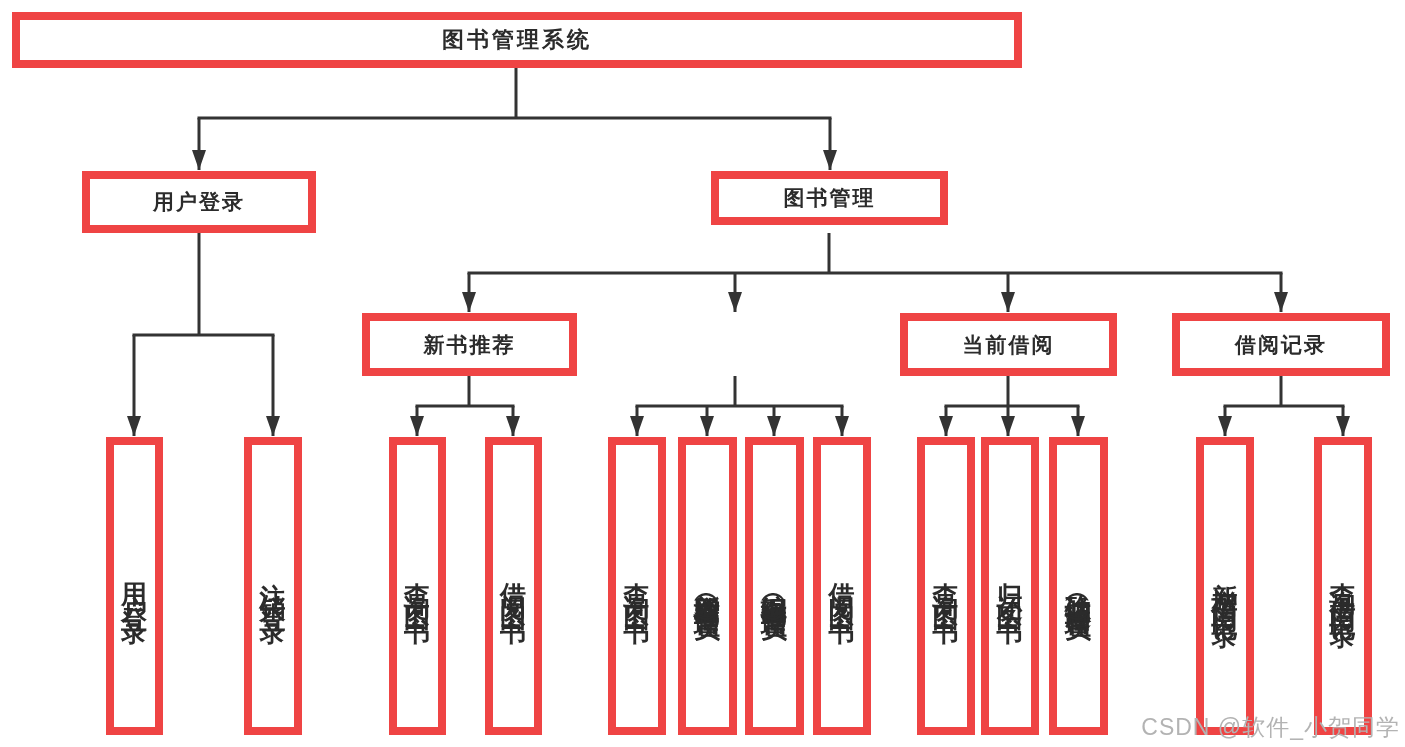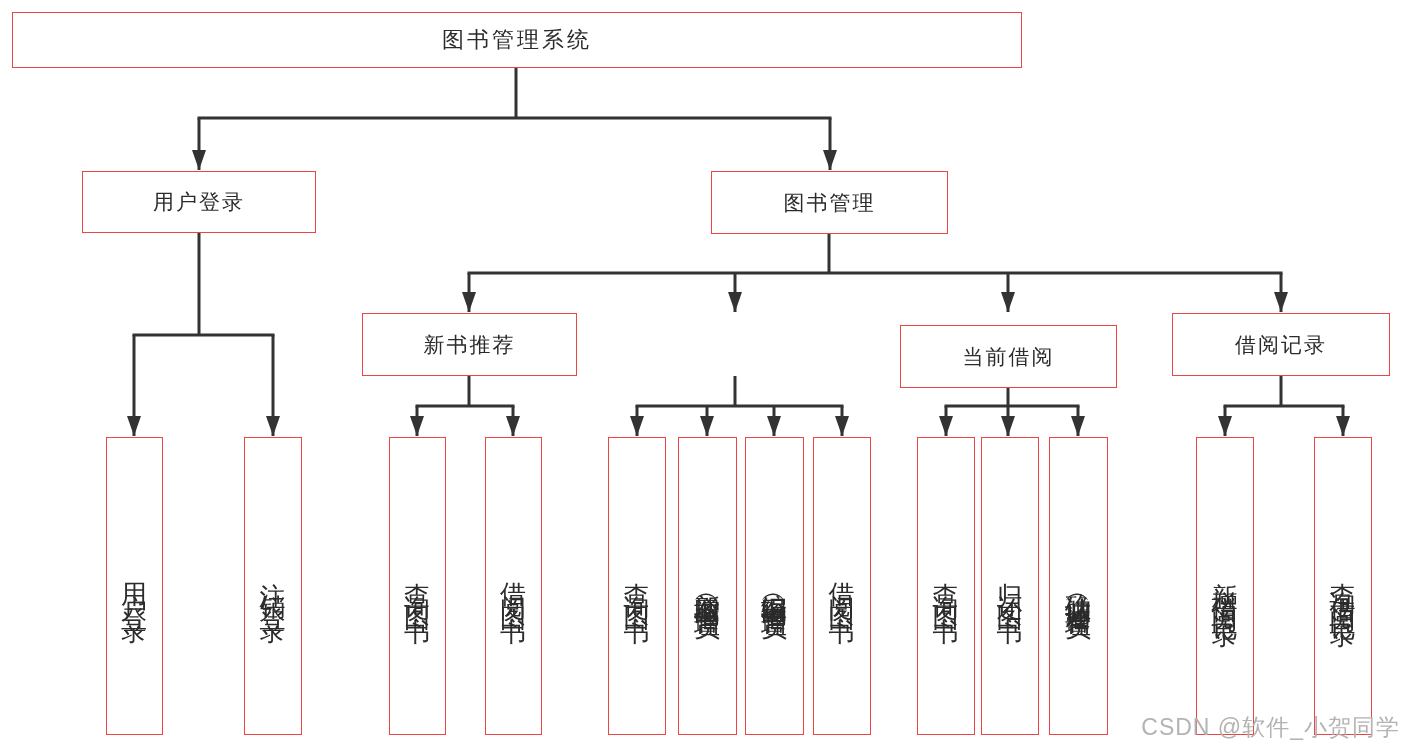--- a/index.html
+++ b/index.html
@@ -14,25 +14,26 @@
   .connectors {
     position: absolute;
     left: 0; top: 0;
     width: 1405px; height: 747px;
     pointer-events: none;
   }
   .box {
     position: absolute;
     box-sizing: border-box;
     background: #ffffff;
-    border: 1px solid #ef4444;
+    border: 8px solid #ef4444;
     display: flex;
     align-items: center;
     justify-content: center;
     color: #2b2b2b;
+    font-weight: bold;
   }
   .h-node {
     font-size: 21px;
     letter-spacing: 2px;
     white-space: nowrap;
   }
   .root-node {
     font-size: 22px;
     letter-spacing: 3px;
   }
@@ -108,24 +109,24 @@
       <line x1="1281" y1="376" x2="1281" y2="406"></line>
       <line x1="1223.5" y1="406" x2="1344.5" y2="406"></line>
       <line x1="1225" y1="406" x2="1225" y2="436" marker-end="url(#arw)"></line>
       <line x1="1343" y1="406" x2="1343" y2="436" marker-end="url(#arw)"></line>
     </g>
   </svg>
 
   <div class="box root-node" style="left:12px; top:12px; width:1010px; height:56px;">图书管理系统</div>
 
   <div class="box h-node" style="left:82px; top:171px; width:234px; height:62px;">用户登录</div>
-  <div class="box h-node" style="left:711px; top:171px; width:237px; height:63px;">图书管理</div>
+  <div class="box h-node" style="left:711px; top:171px; width:237px; height:54px;">图书管理</div>
 
   <div class="box h-node" style="left:362px; top:313px; width:215px; height:63px;">新书推荐</div>
-  <div class="box h-node" style="left:900px; top:313px; width:217px; height:63px;margin-top:12px;">当前借阅</div>
+  <div class="box h-node" style="left:900px; top:313px; width:217px; height:63px;">当前借阅</div>
   <div class="box h-node" style="left:1172px; top:313px; width:218px; height:63px;">借阅记录</div>
 
   <div class="box leaf" style="left:106px; top:437px; width:57px; height:298px;">用户登录</div>
   <div class="box leaf" style="left:244px; top:437px; width:58px; height:298px;">注销登录</div>
 
   <div class="box leaf" style="left:389px; top:437px; width:57px; height:298px;">查询图书</div>
   <div class="box leaf" style="left:485px; top:437px; width:57px; height:298px;">借阅图书</div>
 
   <div class="box leaf" style="left:608px; top:437px; width:58px; height:298px;">查询图书</div>
   <div class="box leaf leaf-long" style="left:678px; top:437px; width:59px; height:298px;">新增图书（管理员）</div>

